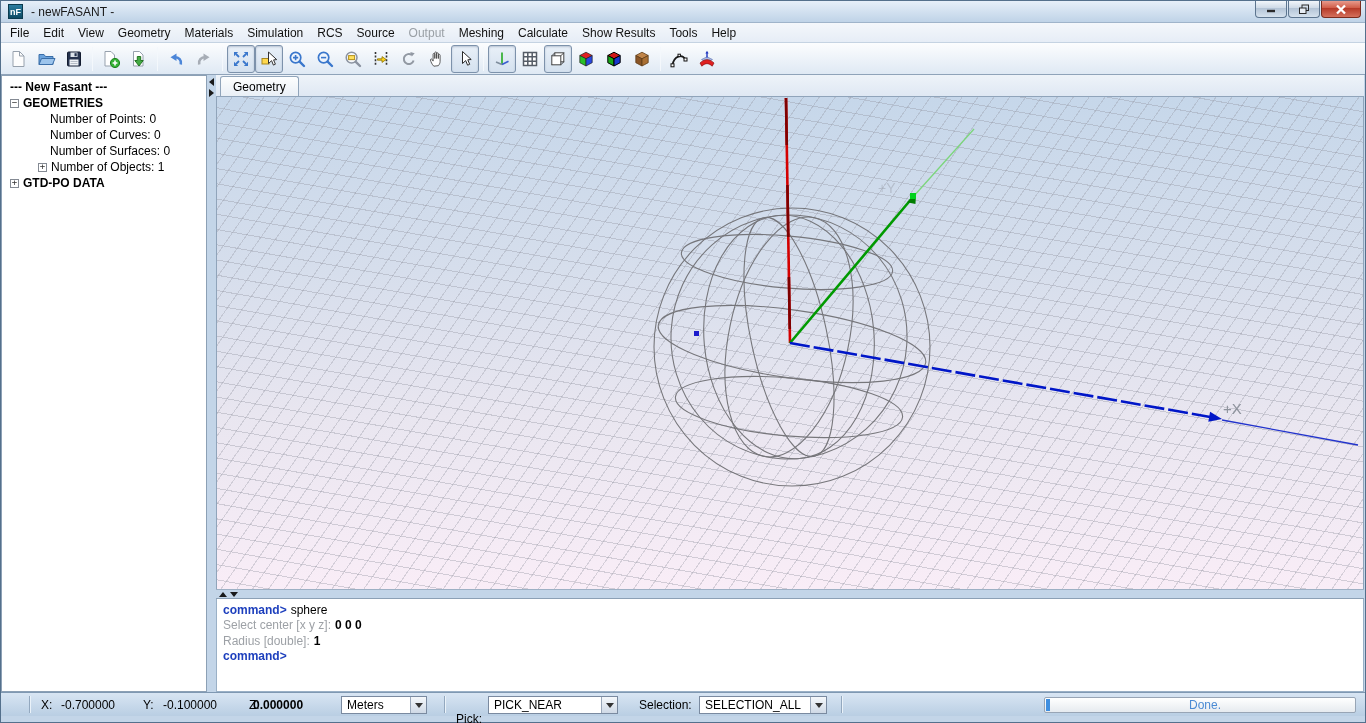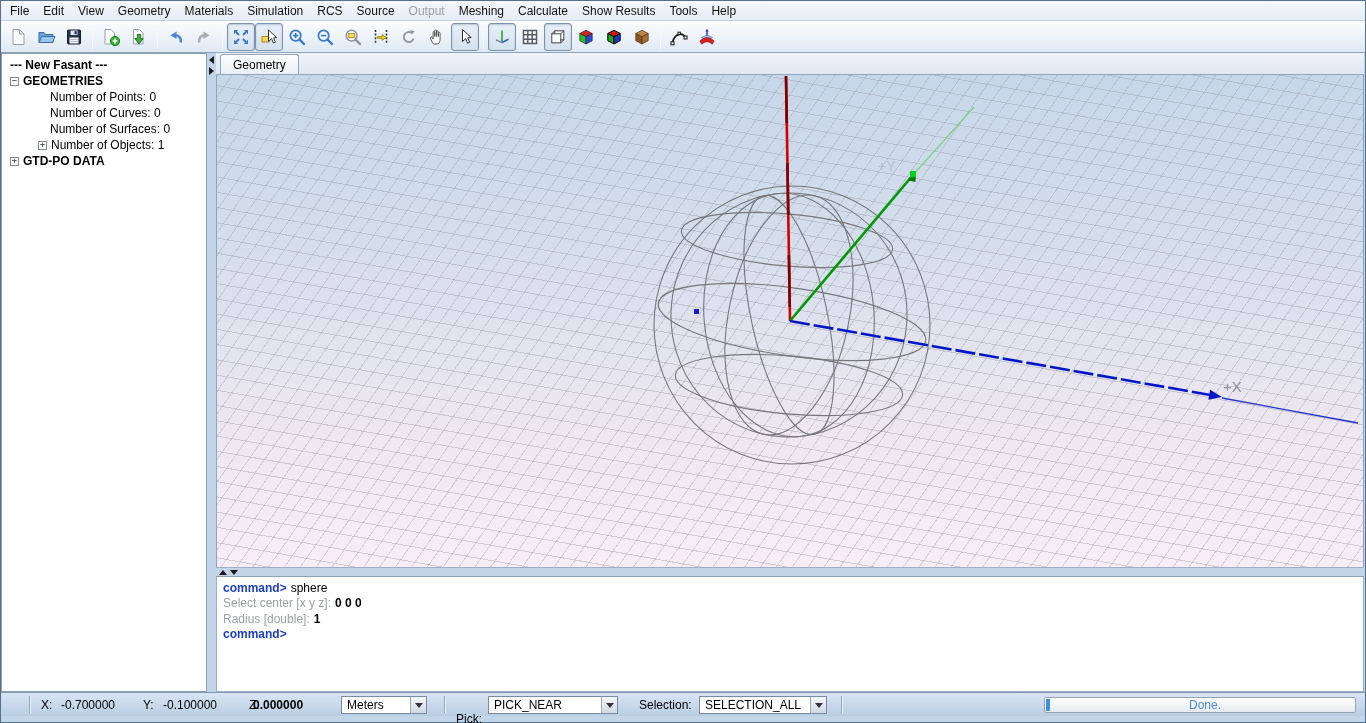--- a/index.html
+++ b/index.html
@@ -76,20 +76,42 @@
   .progress .fill { position:absolute; left:1px; top:1px; bottom:1px; width:4px; background:#3f8fe0; }
   .progress .lbl { color:#4b8bd4; font-size:12px; z-index:1; }
 
   .bottomstrip { height:6px; background:#c3d5e8; }
 </style>
 </head>
 <body>
 
 <div class="window">
 
+  <div class="titlebar">
+    <div class="app-icon">nF</div>
+    <div class="title-text">- newFASANT -</div>
+    <div class="win-btns">
+      <div class="win-btn">
+        <svg width="16" height="12">
+            <path d="M4 8h8" stroke="#2a2a2a" stroke-width="2.4"></path>
+          </svg>
+      </div>
+      <div class="win-btn">
+        <svg width="16" height="14">
+            <rect x="6" y="3" width="6.5" height="5.5" fill="none" stroke="#2a2a2a"></rect>
+            <rect x="3.5" y="6" width="6.5" height="5.5" fill="#e8eef5" stroke="#2a2a2a"></rect>
+          </svg>
+      </div>
+      <div class="win-btn close">
+        <svg width="18" height="13">
+            <path d="M5 2.5l8 8M13 2.5l-8 8" stroke="#fff" stroke-width="2.3"></path>
+          </svg>
+      </div>
+    </div>
+  </div>
 
   <div class="menubar">
     <span class="menu-item">File</span>
     <span class="menu-item">Edit</span>
     <span class="menu-item">View</span>
     <span class="menu-item">Geometry</span>
     <span class="menu-item">Materials</span>
     <span class="menu-item">Simulation</span>
     <span class="menu-item">RCS</span>
     <span class="menu-item">Source</span>

